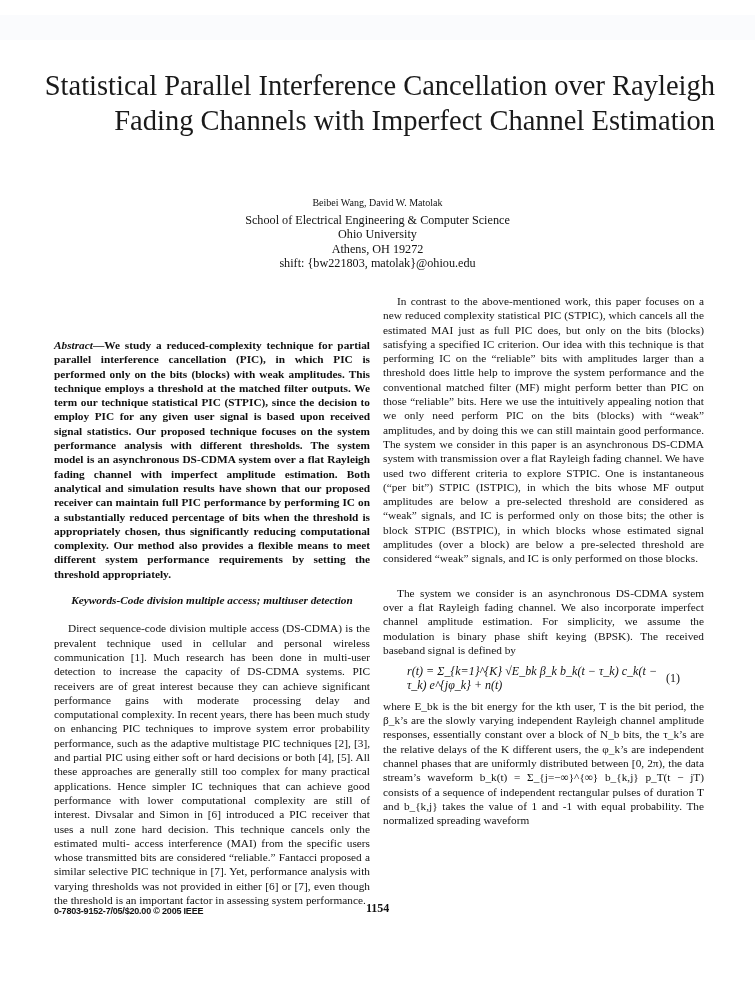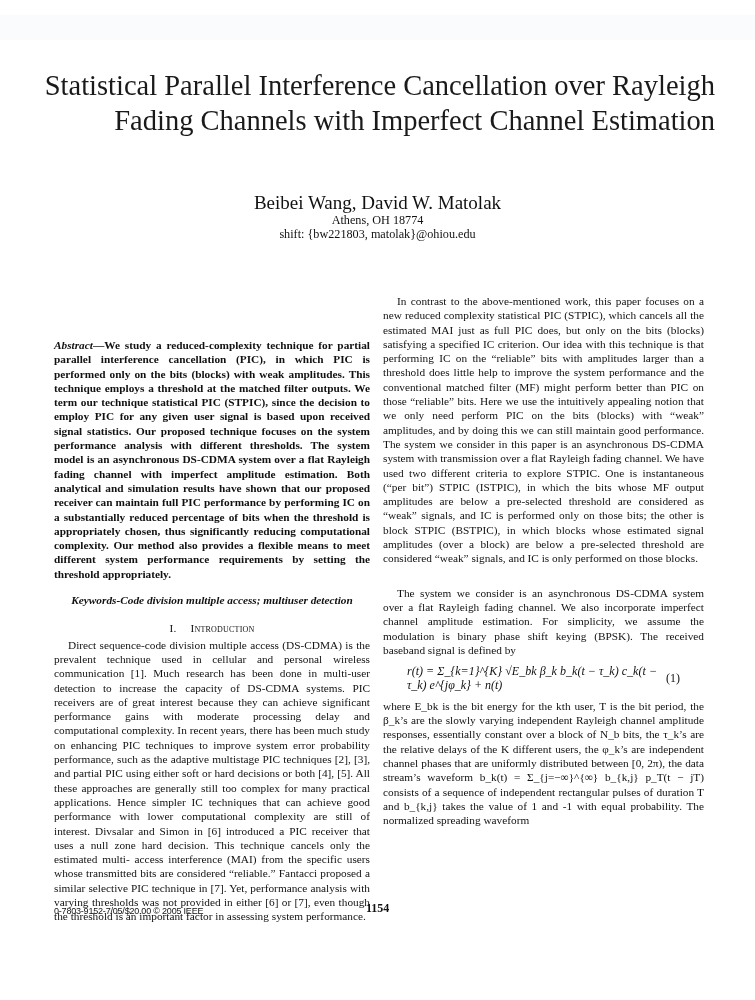--- a/index.html
+++ b/index.html
@@ -12,21 +12,21 @@
     background: #fafbfd;
   }
   .title {
     position: absolute; left: 40px; top: 68px; width: 675px;
     text-align: right; font-size: 28.5px; line-height: 35px; color: #1a1a1a;
   }
   .authors {
     position: absolute; left: 0; top: 196px; width: 755px; text-align: center;
     font-size: 12.2px; line-height: 14.5px;
   }
-  .authors .names { font-size: 19px; margin-bottom: 2px; }
+  .authors .names { font-size: 10px; margin-bottom: 2px; }
   .col {
     position: absolute; top: 294px; width: 316px;
     font-size: 11.3px; line-height: 14.3px; text-align: justify;
   }
   .col.left { left: 54px; margin-top: 44px; }
   .col.right { left: 383px; width: 321px; }
   .abstract { font-weight: bold; }
   .abstract .lead { font-style: italic; }
   .keywords {
     font-weight: bold; font-style: italic; text-align: center;
@@ -40,49 +40,48 @@
   p { margin: 0; text-indent: 14px; }
   .gap { height: 20px; }
   .equation {
     display: flex; justify-content: space-between; align-items: center;
     margin: 7px 0 6px 0; padding-left: 24px; padding-right: 24px;
     font-style: italic; font-size: 12px; gap: 9px;
   }
   .equation .eqnum { font-style: normal; }
   .footer-left {
     position: absolute; left: 54px; top: 906px;
-    font-family: "Liberation Sans", sans-serif; font-weight: normal; font-size: 9px;
+    font-family: "Liberation Sans", sans-serif; font-weight: bold; font-size: 9px;
     letter-spacing: -0.2px;
   }
   .footer-page {
     position: absolute; left: 366px; top: 901px;
     font-family: "Liberation Serif", serif; font-weight: bold; font-size: 12px;
   }
 </style>
 </head>
 <body>
 
 <div class="top-band"></div>
 
 <div class="title">Statistical Parallel Interference Cancellation over Rayleigh Fading Channels with Imperfect Channel Estimation</div>
 
 <div class="authors">
   <div class="names">Beibei Wang, David W. Matolak</div>
-  <div>Athens, OH  18774</div>
+  <div>School of Electrical Engineering &amp; Computer Science</div>
+  <div>Ohio University</div>
+  <div>Athens, OH  19272</div>
   <div>shift: {bw221803, matolak}@ohiou.edu</div>
 </div>
 
 <div class="col left">
   <div class="abstract">
     <span class="lead">Abstract</span><span>—We study a reduced-complexity technique for partial parallel interference cancellation (PIC), in which PIC is performed only on the bits (blocks) with weak amplitudes. This technique employs a threshold at the matched filter outputs. We term our technique statistical PIC (STPIC), since the decision to employ PIC for any given user signal is based upon received signal statistics.  Our proposed technique focuses on the system performance analysis with different thresholds. The system model is an asynchronous DS-CDMA system over a flat Rayleigh fading channel with imperfect amplitude estimation. Both analytical and simulation results have shown that our proposed receiver can maintain full PIC performance by performing IC on a substantially reduced percentage of bits when the threshold is appropriately chosen, thus significantly reducing computational complexity. Our method also provides a flexible means to meet different system performance requirements by setting the threshold appropriately.</span>
   </div>
   <div class="keywords">Keywords-Code division multiple access; multiuser detection</div>
-  <div class="sec-heading">
-    <span class="num">I.</span><span class="sc">Introduction</span>
-  </div>
   <p>Direct sequence-code division multiple access (DS-CDMA) is the prevalent technique used in cellular and personal wireless communication [1].  Much research has been done in multi-user detection to increase the capacity of DS-CDMA systems. PIC receivers are of great interest because they can achieve significant performance gains with moderate processing delay and computational complexity. In recent years, there has been much study on enhancing PIC techniques to improve system error probability performance, such as the adaptive multistage PIC techniques [2], [3], and partial PIC using either soft or hard decisions or both [4], [5]. All these approaches are generally still too complex for many practical applications. Hence simpler IC techniques that can achieve good performance with lower computational complexity are still of interest. Divsalar and Simon in [6] introduced a PIC receiver that uses a null zone hard decision. This technique cancels only the estimated multi- access interference (MAI) from the specific users whose transmitted bits are considered “reliable.” Fantacci proposed a similar selective PIC technique in [7]. Yet, performance analysis with varying thresholds was not provided in either [6] or [7], even though the threshold is an important factor in assessing system performance.</p>
 </div>
 
 <div class="col right">
   <p>In contrast to the above-mentioned work, this paper focuses on a new reduced complexity statistical PIC (STPIC), which cancels all the estimated MAI just as full PIC does, but only on the bits (blocks) satisfying a specified IC criterion. Our idea with this technique is that performing IC on the “reliable” bits with amplitudes larger than a threshold does little help to improve the system performance and the conventional matched filter (MF) might perform better than PIC on those “reliable” bits. Here we use the intuitively appealing notion that we only need perform PIC on the bits (blocks) with “weak” amplitudes, and by doing this we can still maintain good performance. The system we consider in this paper is an asynchronous DS-CDMA system with transmission over a flat Rayleigh fading channel. We have used two different criteria to explore STPIC. One is instantaneous (“per bit”) STPIC (ISTPIC), in which the bits whose MF output amplitudes are below a pre-selected threshold are considered as “weak” signals, and IC is performed only on those bits; the other is block STPIC (BSTPIC), in which blocks whose estimated signal amplitudes (over a block) are below a pre-selected threshold are considered “weak” signals, and IC is only performed on those blocks.</p>
   <div class="gap"></div>
   <p>The system we consider is an asynchronous DS-CDMA system over a flat Rayleigh fading channel. We also incorporate imperfect channel amplitude estimation. For simplicity, we assume the modulation is binary phase shift keying (BPSK). The received baseband signal is defined by</p>
   <div class="equation">
     <span>r(t) = Σ_{k=1}^{K} √E_bk β_k b_k(t − τ_k) c_k(t − τ_k) e^{jφ_k} + n(t)</span>
     <span class="eqnum">(1)</span>

